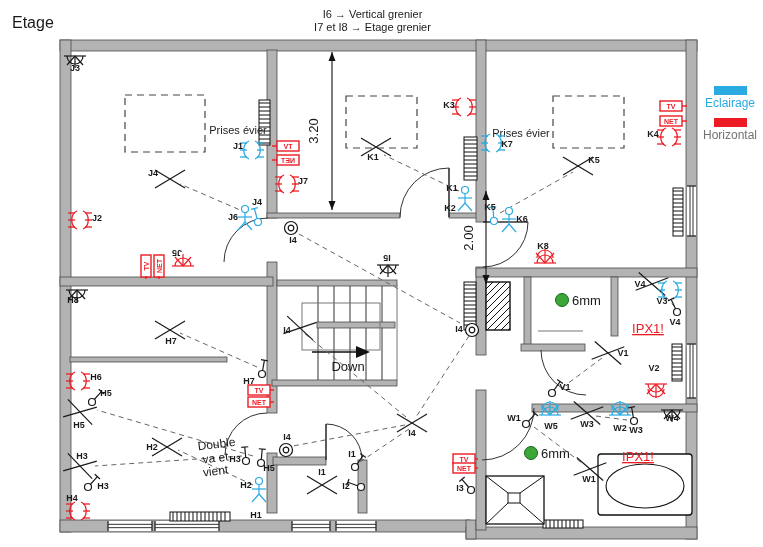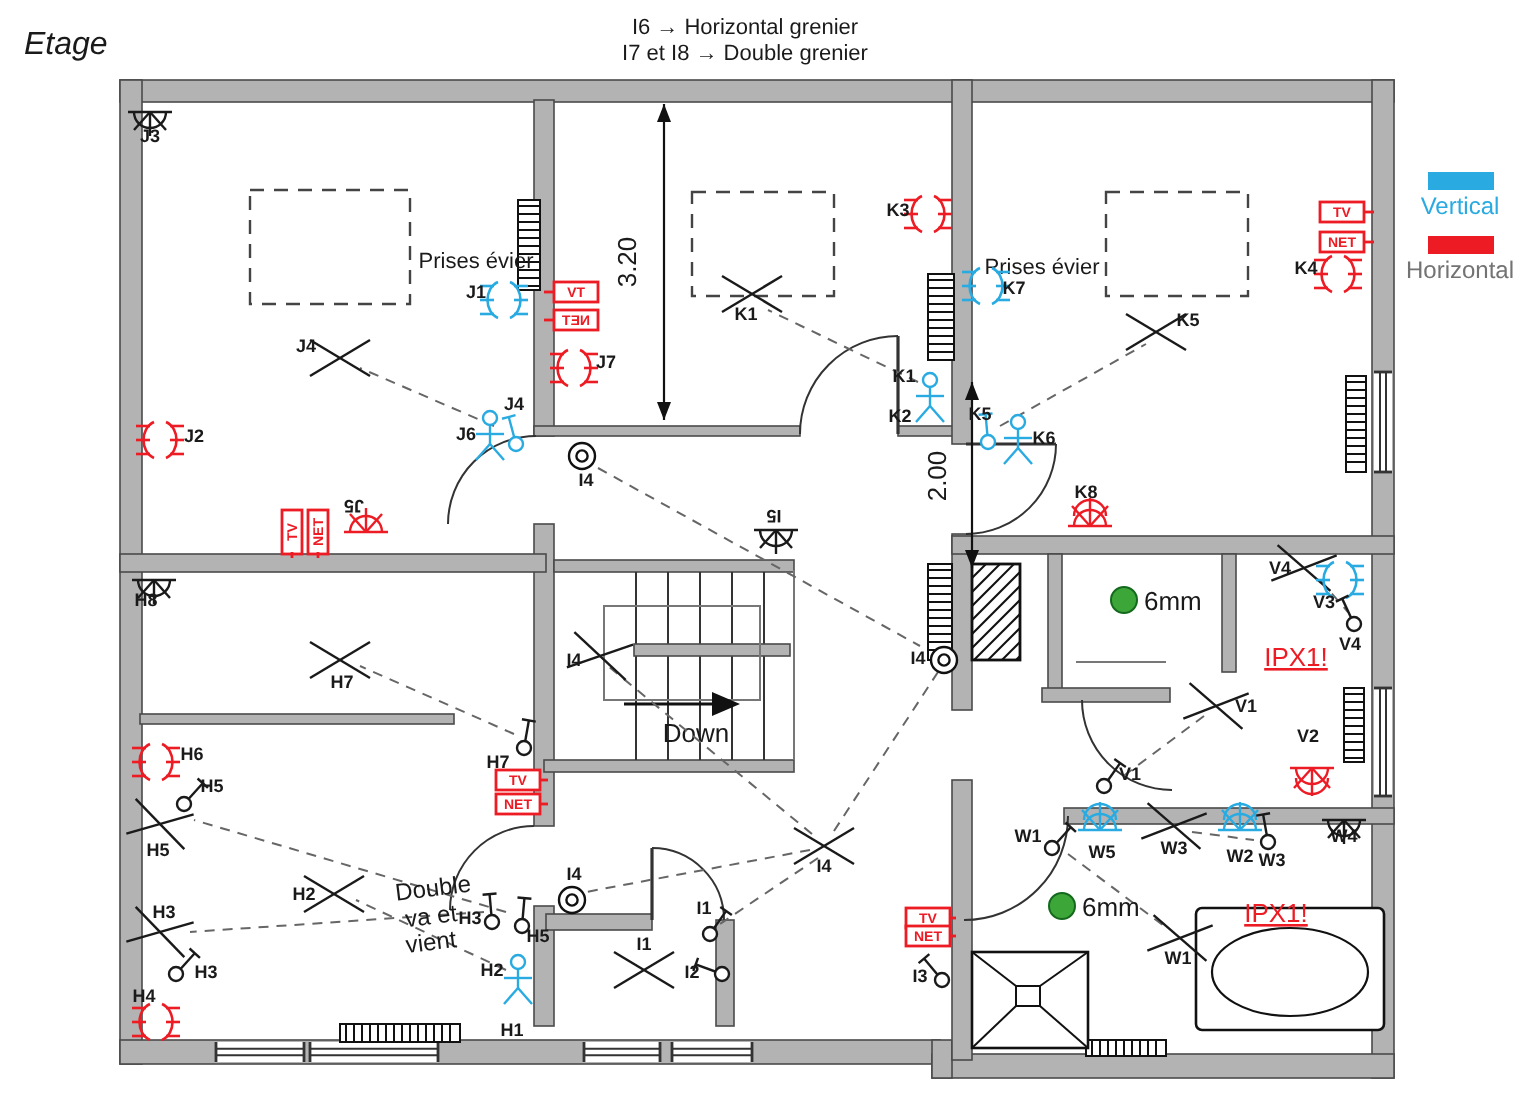--- a/index.html
+++ b/index.html
@@ -1,19 +1,19 @@
 <!DOCTYPE html>
 <html><head>
 <meta charset="utf-8">
 <style>
   html,body{margin:0;padding:0;background:#fff;}
   #screen{position:relative;width:763px;height:547px;background:#fff;overflow:hidden;
           font-family:"Liberation Sans", sans-serif;color:#1a1a1a;}
   #plan{position:absolute;left:0;top:0;}
-  .page-title{position:absolute;left:12px;top:14px;font-size:16px;color:#1a1a1a;font-style:italic;}
+  .page-title{position:absolute;left:12px;top:14px;font-size:16px;color:#1a1a1a;}
   .header-note{position:absolute;left:250px;top:8px;width:245px;text-align:center;font-size:11px;line-height:13px;color:#1a1a1a;}
   .legend{position:absolute;left:700px;top:86px;width:60px;text-align:center;font-size:12px;}
   .legend .swatch{width:33px;height:9px;margin:0 auto 1px auto;}
   .legend .lg-label{display:block;margin-bottom:8px;}
   svg text{font-family:"Liberation Sans", sans-serif;}
 </style>
 </head>
 <body>
 
 <div id="screen">
@@ -714,22 +714,22 @@
         <circle cx="562" cy="300" r="6.5" fill="#3DA639" stroke="#14691d" stroke-width="1"></circle>
         <text x="572" y="305" font-size="13" fill="#1a1a1a" text-anchor="start" font-weight="normal">6mm</text>
       </g>
       <g>
         <circle cx="531" cy="453" r="6.5" fill="#3DA639" stroke="#14691d" stroke-width="1"></circle>
         <text x="541" y="458" font-size="13" fill="#1a1a1a" text-anchor="start" font-weight="normal">6mm</text>
       </g>
     </svg>
   <div class="page-title">Etage</div>
   <div class="header-note">
-    <div>I6 → Horizontal grenier</div>
-    <div>I7 et I8 → Double grenier</div>
+    <div>I6 → Vertical grenier</div>
+    <div>I7 et I8 → Etage grenier</div>
   </div>
   <div class="legend">
     <div class="swatch" style="background: rgb(41, 171, 226);"></div>
-    <span class="lg-label" style="color: rgb(41, 171, 226);">Vertical</span>
+    <span class="lg-label" style="color: rgb(41, 171, 226);">Eclairage</span>
     <div class="swatch" style="background: rgb(237, 28, 36);"></div>
     <span class="lg-label" style="color: #737373;">Horizontal</span>
   </div>
 </div>
 
 </body></html>

